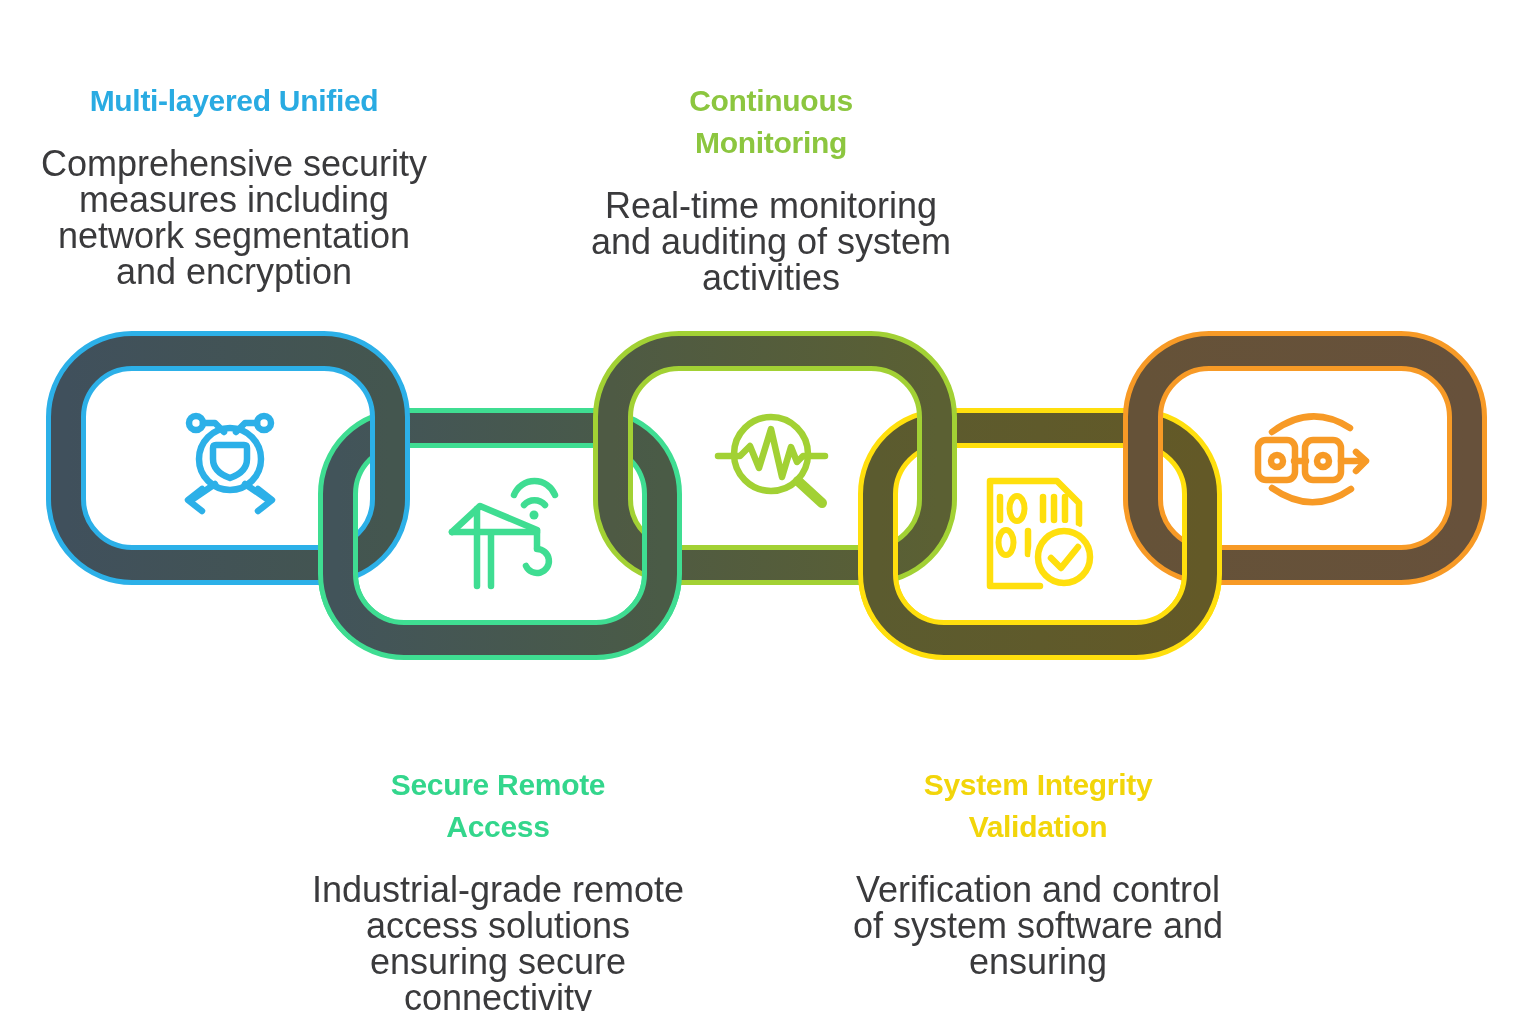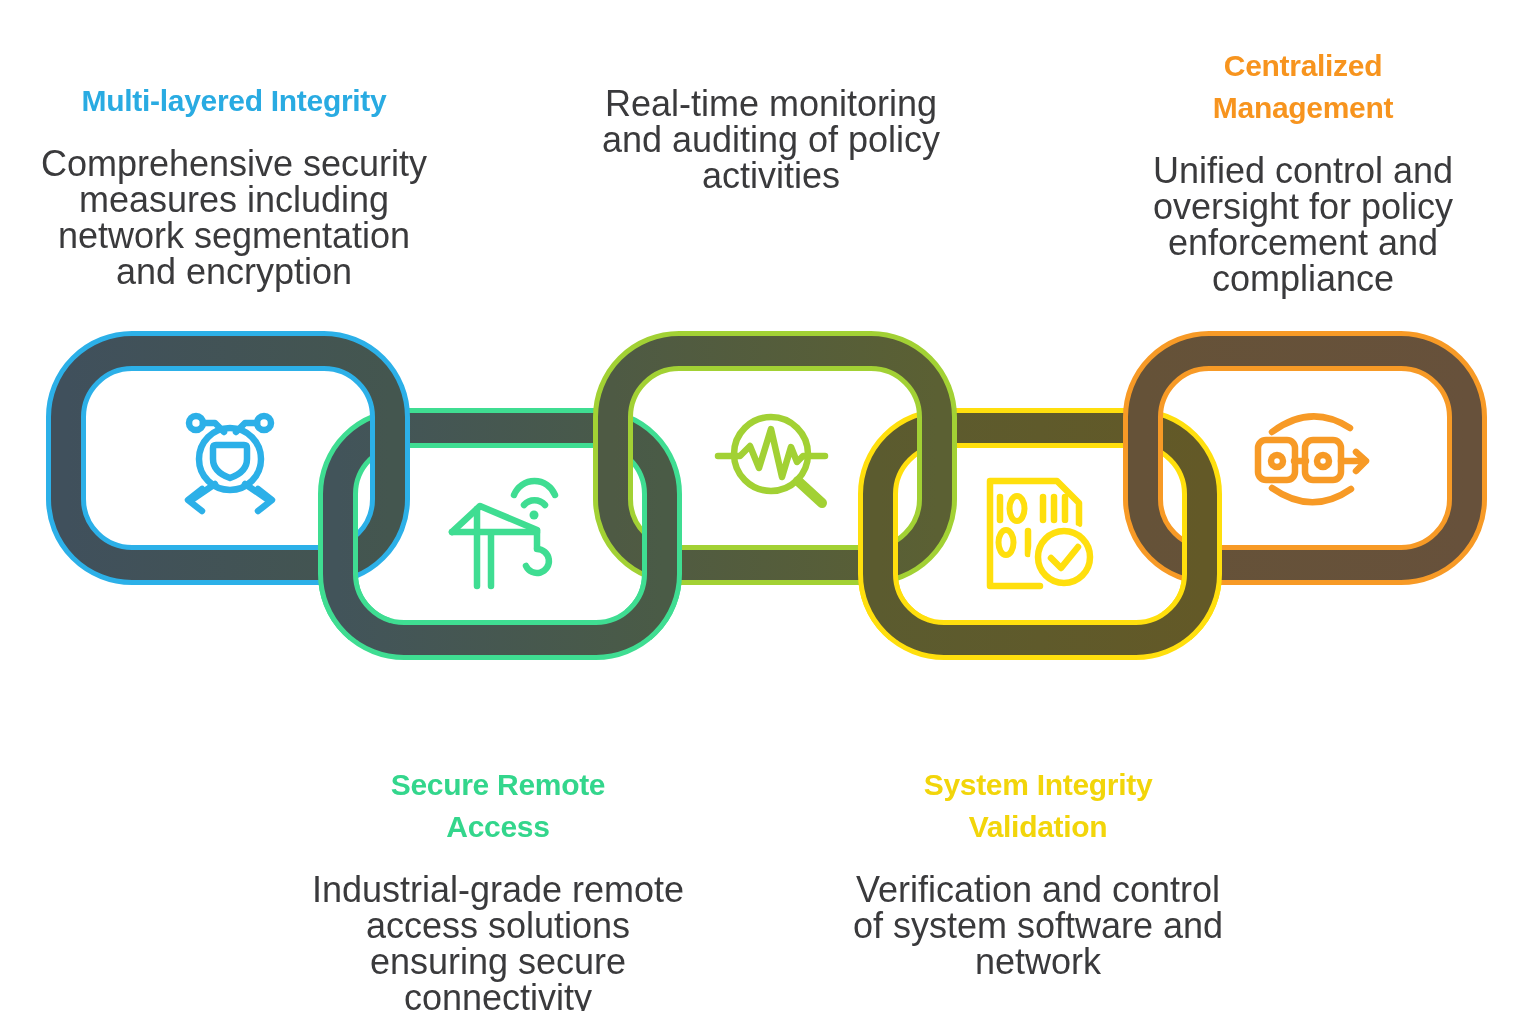--- a/index.html
+++ b/index.html
@@ -181,52 +181,46 @@
       <circle cx="1323" cy="461" r="6" stroke-width="6.5"></circle>
       <path d="M1294,461 H1306"></path>
       <path d="M1341,461 H1364"></path>
       <polyline points="1356,452 1366,461 1356,471"></polyline>
       <path d="M1272,432 Q1311,403 1350,428"></path>
       <path d="M1272,488 Q1312,516 1351,489"></path>
     </g>
   </svg>
 
   <div class="label pos0">
-    <h2 class="title t0">Multi-layered Integrity</h2>
+    <h2 class="title t0">Multi-layered Unified</h2>
     <p class="desc">Comprehensive security
 measures including
 network segmentation
 and encryption</p>
   </div>
 
   <div class="label pos1">
     <h2 class="title t1">Secure Remote
 Access</h2>
     <p class="desc">Industrial-grade remote
 access solutions
 ensuring secure
 connectivity</p>
   </div>
 
   <div class="label pos2">
+    <h2 class="title t2">Continuous
+Monitoring</h2>
     <p class="desc">Real-time monitoring
-and auditing of policy
+and auditing of system
 activities</p>
   </div>
 
   <div class="label pos3">
     <h2 class="title t3">System Integrity
 Validation</h2>
     <p class="desc">Verification and control
 of system software and
-network</p>
-  </div>
-
-  <div class="label pos4">
-    <h2 class="title t4">Centralized
-Management</h2>
-    <p class="desc">Unified control and
-oversight for policy
-enforcement and
-compliance</p>
-  </div>
+ensuring</p>
+  </div>
+
 
 </div>
 
 </body></html>

